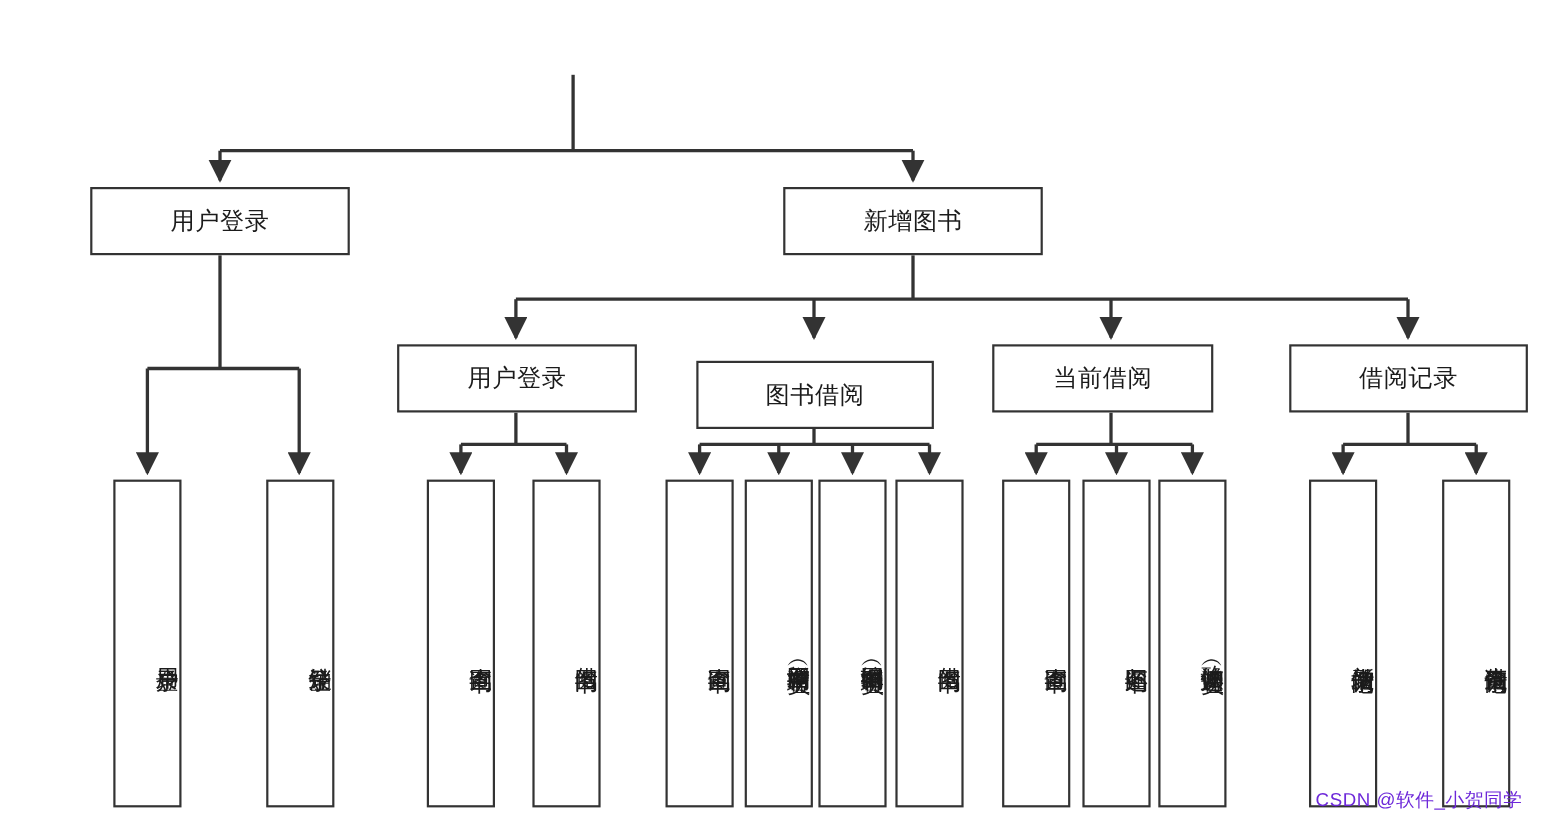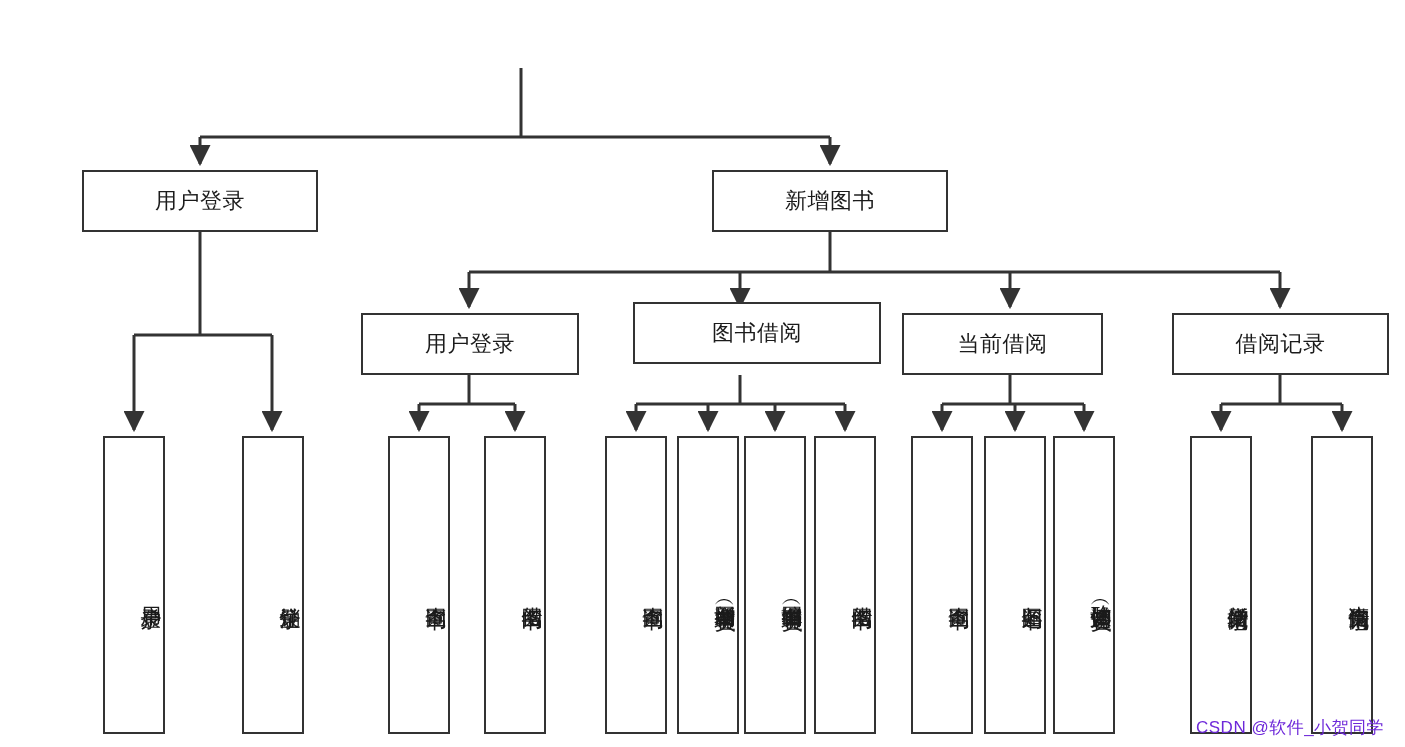--- a/index.html
+++ b/index.html
@@ -126,21 +126,21 @@
         <span>用户登录</span>
       </div>
       <div class="node horiz" style="left: 712px; top: 170px; width: 236px; height: 62px;">
         <span>新增图书</span>
       </div>
     </div>
   <div id="level3-container">
       <div class="node horiz" style="left: 361px; top: 313px; width: 218px; height: 62px;">
         <span>用户登录</span>
       </div>
-      <div class="node horiz" style="left: 633px; top: 302px; width: 248px; height: 62px;">
+      <div class="node horiz" style="left: 633px; top: 328px; width: 216px; height: 62px;">
         <span>图书借阅</span>
       </div>
       <div class="node horiz" style="left: 902px; top: 313px; width: 201px; height: 62px;">
         <span>当前借阅</span>
       </div>
       <div class="node horiz" style="left: 1172px; top: 313px; width: 217px; height: 62px; text-align: center;">
         <span>借阅记录</span>
       </div>
     </div>
   <div id="leaves-container">

